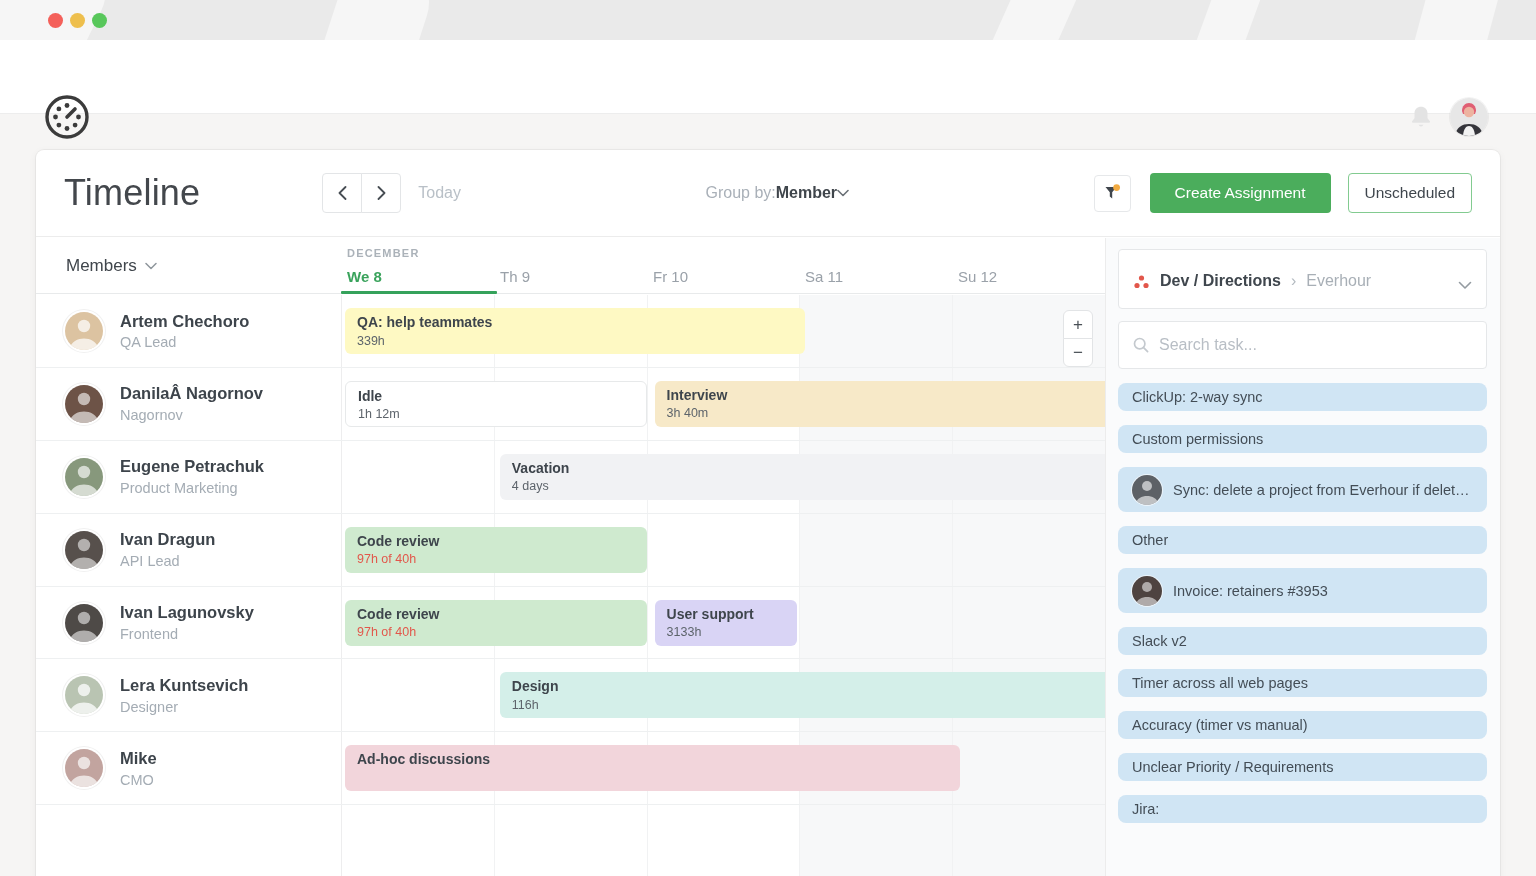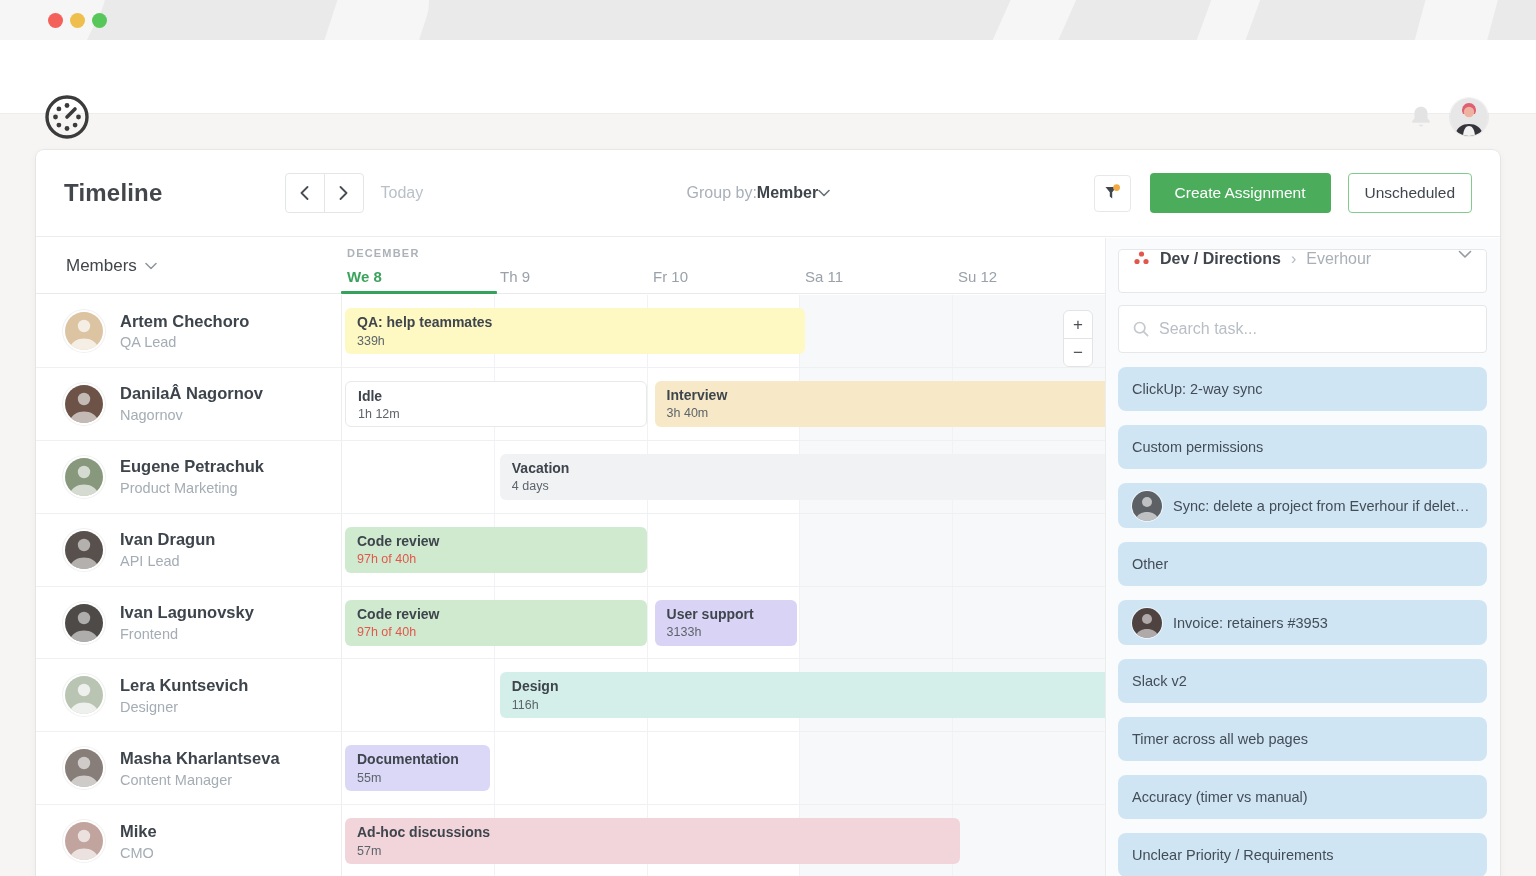--- a/index.html
+++ b/index.html
@@ -21,21 +21,21 @@
   .logo { position:absolute; left:44px; top:54px; }
   .bell { position:absolute; left:1408px; top:64px; }
   .user-avatar { position:absolute; left:1450px; top:58px; width:38px; height:38px; border-radius:50%; overflow:hidden; box-shadow:0 0 0 1px rgba(0,0,0,.05); }
 
   
   .card { position:absolute; left:36px; top:150px; width:1464px; height:740px; background:#fff;
           border-radius:8px 8px 0 0; box-shadow:0 0 0 1px rgba(0,0,0,.045), 0 2px 8px rgba(0,0,0,.05); overflow:hidden; }
 
   
   .toolbar { height:87px; border-bottom:1px solid #ececec; display:flex; align-items:center; padding:0 28px; }
-  .tl-title { font-size:24px; font-weight:700; color:#43474c; letter-spacing:.2px; }
+  .tl-title { font-size:36px; font-weight:400; color:#43474c; letter-spacing:.2px; }
   .navseg { display:flex; margin-left:122px; }
   .navbtn { width:40px; height:40px; background:#fff; border:1px solid #e3e5e7; display:flex; align-items:center; justify-content:center; cursor:pointer; }
   .navbtn.prev { border-radius:4px 0 0 4px; }
   .navbtn.next { border-radius:0 4px 4px 0; margin-left:-1px; }
   .today { margin-left:17px; font-size:16px; color:#b9c0c7; }
   .groupby { margin:0 auto; font-size:16px; display:flex; align-items:center; }
   .gb-label { color:#a9b0b8; }
   .gb-value { color:#3f454b; font-weight:600; }
   .filterbtn { width:37px; height:37px; border:1px solid #e6e8ea; border-radius:4px; background:#fff; display:flex; align-items:center; justify-content:center; position:relative; cursor:pointer; }
   .createbtn { margin-left:19px; height:40px; padding:0 25px; background:#4bad5c; color:#fff; border:none; border-radius:4px; font-size:15.5px; font-family:inherit; cursor:pointer; }
@@ -81,30 +81,30 @@
   .b-adhoc   { left:4px;  width:calc(var(--dw)*4 + 4px); }
 
   
   .zoomctl { position:absolute; right:12px; top:15px; width:30px; z-index:6; }
   .zbtn { height:29px; background:#fff; border:1px solid #e2e4e6; display:flex; align-items:center; justify-content:center;
           font-size:17px; color:#4a5056; cursor:pointer; }
   .zbtn.zin { border-radius:6px 6px 0 0; }
   .zbtn.zout { border-radius:0 0 6px 6px; margin-top:-1px; }
 
   
-  .projbox { margin-top:11px; height:44px; background:#fff; border:1px solid #e5e7e9; border-radius:4px;
-             display:flex; align-items:flex-start; padding:0 14px; gap:10px; cursor:pointer; }
+  .projbox { margin-top:11px; height:60px; background:#fff; border:1px solid #e5e7e9; border-radius:4px;
+             display:flex; align-items:flex-end; padding:18px 14px; gap:10px; cursor:pointer; }
   .proj-name { font-size:16px; color:#3f464d; font-weight:600; }
   .proj-sep { font-size:16px; color:#b3bac0; }
   .proj-sub { font-size:16px; color:#a8afb6; flex:1; white-space:nowrap; overflow:hidden; }
   .searchbox { margin-top:12px; height:48px; background:#fff; border:1px solid #e5e7e9; border-radius:4px;
                display:flex; align-items:center; padding:0 14px; gap:10px; }
   .searchbox input { border:none; outline:none; flex:1; font-size:16px; font-family:inherit; color:#4a5056; background:transparent; }
   .searchbox input::placeholder { color:#b8bec5; }
-  .task { margin-top:14px; height:44px; background:#d0e5f4; border-radius:8px; display:flex; align-items:center;
+  .task { margin-top:14px; height:28px; background:#d0e5f4; border-radius:8px; display:flex; align-items:center;
           padding:0 14px; font-size:14.5px; color:#434d56; gap:11px; cursor:pointer; }
   .task:first-of-type { margin-top:18px; }
   .task.with-avatar { height:45px; }
   .task-label { white-space:nowrap; overflow:hidden; text-overflow:ellipsis; }
   .task-avatar { width:30px; height:30px; border-radius:50%; flex:none; overflow:hidden; box-shadow:0 0 0 1px rgba(255,255,255,.6); }
   .sil { width:100%; height:100%; display:block; }
 </style>
 </head>
 <body>
 
@@ -343,58 +343,37 @@
             </div>
           </div>
           <div class="bcell">
             <div class="bar b-design" style="background: rgb(212, 239, 233);">
               <div class="bar-title">Design</div>
               <div class="bar-time">116h</div>
             </div>
           </div>
         </div>
 
-        <div class="row">
-          <div class="mcell">
-            <div class="avatar" style="background: rgb(135, 125, 121);">
-              <svg class="sil" viewBox="0 0 38 38">
-                  <circle cx="19" cy="14" r="6.2" fill="rgba(255,255,255,.6)"></circle>
-                  <path d="M4 38c2-9 9-11.5 15-11.5S32 29 34 38z" fill="rgba(255,255,255,.6)"></path>
-                </svg>
-            </div>
-            <div>
-              <div class="mname">Masha Kharlantseva</div>
-              <div class="mrole">Content Manager</div>
-            </div>
-          </div>
-          <div class="bcell">
-            <div class="bar b-doc" style="background: rgb(219, 216, 247);">
-              <div class="bar-title">Documentation</div>
-              <div class="bar-time">55m</div>
-            </div>
-          </div>
-        </div>
 
         <div class="row">
           <div class="mcell">
             <div class="avatar" style="background: rgb(194, 164, 159);">
               <svg class="sil" viewBox="0 0 38 38">
                   <circle cx="19" cy="14" r="6.2" fill="rgba(255,255,255,.68)"></circle>
                   <path d="M4 38c2-9 9-11.5 15-11.5S32 29 34 38z" fill="rgba(255,255,255,.68)"></path>
                 </svg>
             </div>
             <div>
               <div class="mname">Mike</div>
               <div class="mrole">CMO</div>
             </div>
           </div>
           <div class="bcell">
             <div class="bar b-adhoc" style="background: rgb(242, 213, 219);">
               <div class="bar-title">Ad-hoc discussions</div>
-              <div class="bar-time">57m</div>
             </div>
           </div>
         </div>
 
         <div class="zoomctl">
           <div class="zbtn zin">+</div>
           <div class="zbtn zout">−</div>
         </div>
       </div>
     </div>

